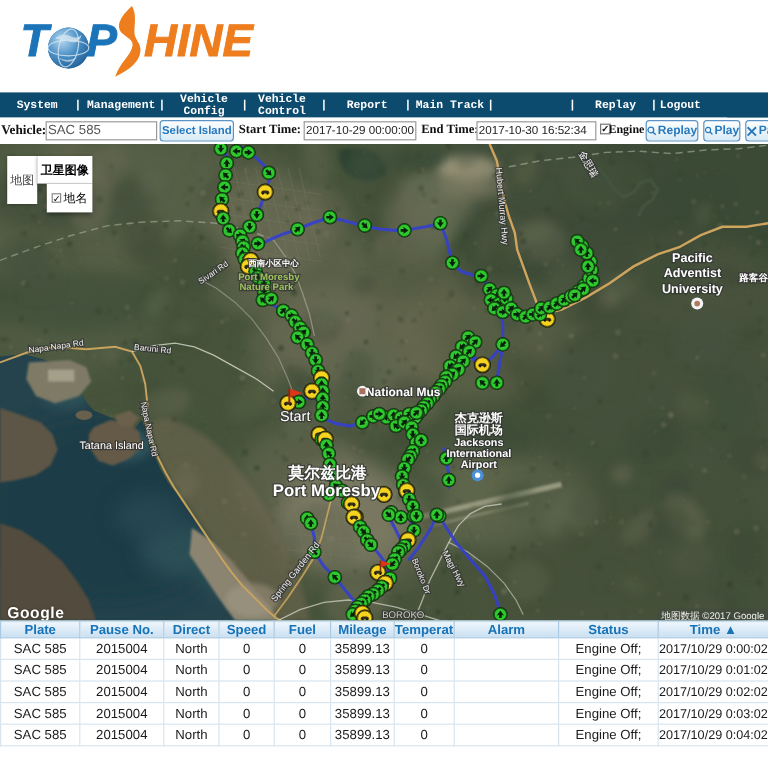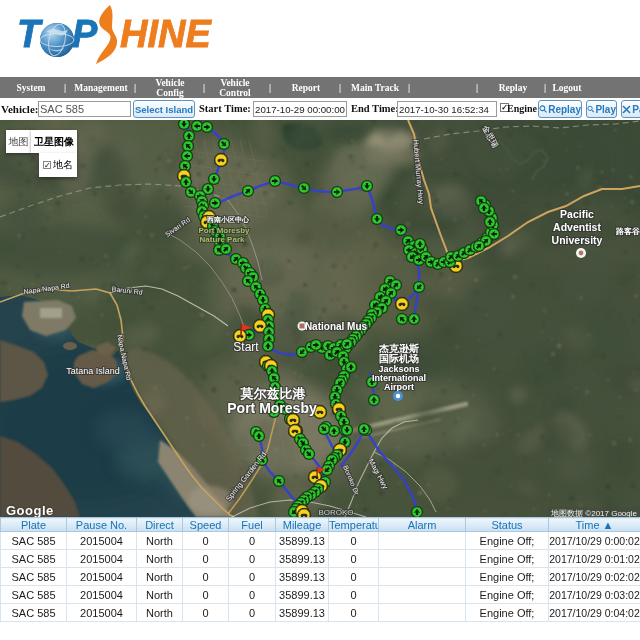--- a/index.html
+++ b/index.html
@@ -1,25 +1,25 @@
 <!DOCTYPE html>
 <html><head><meta charset="utf-8"><style>
 *{margin:0;padding:0;box-sizing:border-box}
 html,body{width:640px;height:640px;font-family:"Liberation Sans",sans-serif;background:#fff;overflow:hidden;position:relative}
 .hdr{position:absolute;left:0;top:0;width:640px;height:77px;background:#fff}
-.nav{position:absolute;left:0;top:77px;width:640px;height:21px;background:#737373;color:#fff;font-family:Liberation Serif, serif;font-weight:bold;font-size:9.5px}
+.nav{position:absolute;left:0;top:77px;width:640px;height:21px;background:#0c4a6e;color:#fff;font-family:Liberation Mono, monospace;font-weight:bold;font-size:9.5px}
 .nav span{position:absolute;top:0;height:21px;display:flex;align-items:center;justify-content:center;text-align:center;line-height:10px}
 .tb{position:absolute;left:0;top:98px;width:606px;height:22px;background:#fff;font-family:"Liberation Serif",serif;font-size:11px;font-weight:bold;color:#111}
 .tb .lbl{position:absolute;top:5px;white-space:nowrap}
 .inp{position:absolute;top:3px;height:16px;border:1px solid #9a9a9a;background:#fff;font-family:"Liberation Sans",sans-serif;font-size:9.7px;color:#555;padding:1px 1px;white-space:nowrap;overflow:hidden}
 .btn{position:absolute;top:2px;height:18px;border:1px solid #5b93c4;border-radius:3px;background:linear-gradient(#fdfefe,#d9eaf6);color:#2779be;font-family:"Liberation Sans",sans-serif;display:flex;align-items:center;justify-content:center;white-space:nowrap;overflow:hidden}
 .map{position:absolute;left:0;top:120px;width:640px;height:397px;overflow:hidden;background:#4a573e}
 .mbtn{position:absolute;background:#fff;color:#000;font-size:10px;display:flex;align-items:center;justify-content:center;box-shadow:0 1px 3px rgba(0,0,0,.4)}
 table{position:absolute;left:0;top:517px;width:640px;border-collapse:collapse;font-size:11px;table-layout:fixed}
-th{background:linear-gradient(#eef6fc,#c9dff1);color:#1673b8;font-weight:normal;height:14px;border:1px solid #aac8e0;font-size:11px;padding:0;overflow:hidden;white-space:nowrap}
+th{background:linear-gradient(#eef6fc,#c9dff1);color:#1673b8;font-weight:bold;height:14px;border:1px solid #aac8e0;font-size:11px;padding:0;overflow:hidden;white-space:nowrap}
 td{background:#fff;color:#1b1b1b;text-align:center;height:18px;border:1px solid #d7e5f1;padding:0;overflow:hidden;white-space:nowrap}
 </style></head><body>
 <div class="hdr">
     <svg width="270" height="77" viewBox="0 0 270 77" style="position:absolute;left:0;top:0">
 <g font-family="Liberation Sans,sans-serif" font-weight="bold" font-style="italic">
 <text x="17" y="47" font-size="38" fill="#1b74b8" stroke="#1b74b8" stroke-width=".8" letter-spacing="-1">T</text>
 <text x="72" y="47" font-size="38" fill="#1b74b8" stroke="#1b74b8" stroke-width=".8" letter-spacing="-1">P</text>
 <text x="120" y="47" font-size="38" fill="#ee7d1e" stroke="#ee7d1e" stroke-width=".8" letter-spacing="0">HINE</text>
 </g>
 <circle cx="57" cy="40" r="17" fill="#2a71ad"></circle>
@@ -2114,21 +2114,21 @@
 <text x="246" y="231" font-size="12" fill="#fff" font-weight="normal" text-anchor="middle" stroke="#333" stroke-width="2" paint-order="stroke" stroke-opacity=".75" font-family="Liberation Sans,sans-serif">Start</text>
 <g transform="translate(241,206)">
         <rect x="-0.7" y="-2" width="1.6" height="12" fill="#8a2a12"></rect>
         <path d="M0.8,-2 L11,1.5 L0.8,5 Z" fill="#e03418"></path>
       </g>
 <g transform="translate(317,348)">
         <rect x="-0.6" y="-1" width="1.4" height="9" fill="#8a2a12"></rect>
         <path d="M0.7,-1 L9,1.8 L0.7,4.5 Z" fill="#e03418"></path>
       </g>
 </svg>
-  <div class="mbtn" style="left:6px;top:10px;width:25px;height:23px;color:#444">地图</div>
+  <div class="mbtn" style="left:6px;top:10px;width:25px;height:40px;color:#444">地图</div>
   <div class="mbtn" style="left:31px;top:10px;width:46px;height:23px;font-weight:bold">卫星图像</div>
   <div class="mbtn" style="left:39px;top:33px;width:38px;height:24px;box-shadow:0 2px 4px rgba(0,0,0,.4)"><span style="display:inline-block;width:8px;height:8px;border:1px solid #888;margin-right:2px;font-size:8px;line-height:8px">✓</span>地名</div>
   <div style="position:absolute;left:6px;top:383px;color:#fff;font-size:13px;font-weight:bold;letter-spacing:.5px;text-shadow:0 0 2px rgba(0,0,0,.5)">Google</div>
   <div style="position:absolute;right:0;top:387px;background:rgba(68,68,68,.35);color:#eee;font-size:8px;padding:1px 3px">地图数据 ©2017 Google</div>
 </div>
 <table>
     <tbody>
       <tr>
         <th style="width:66px">Plate</th>
         <th style="width:70px">Pause No.</th>

